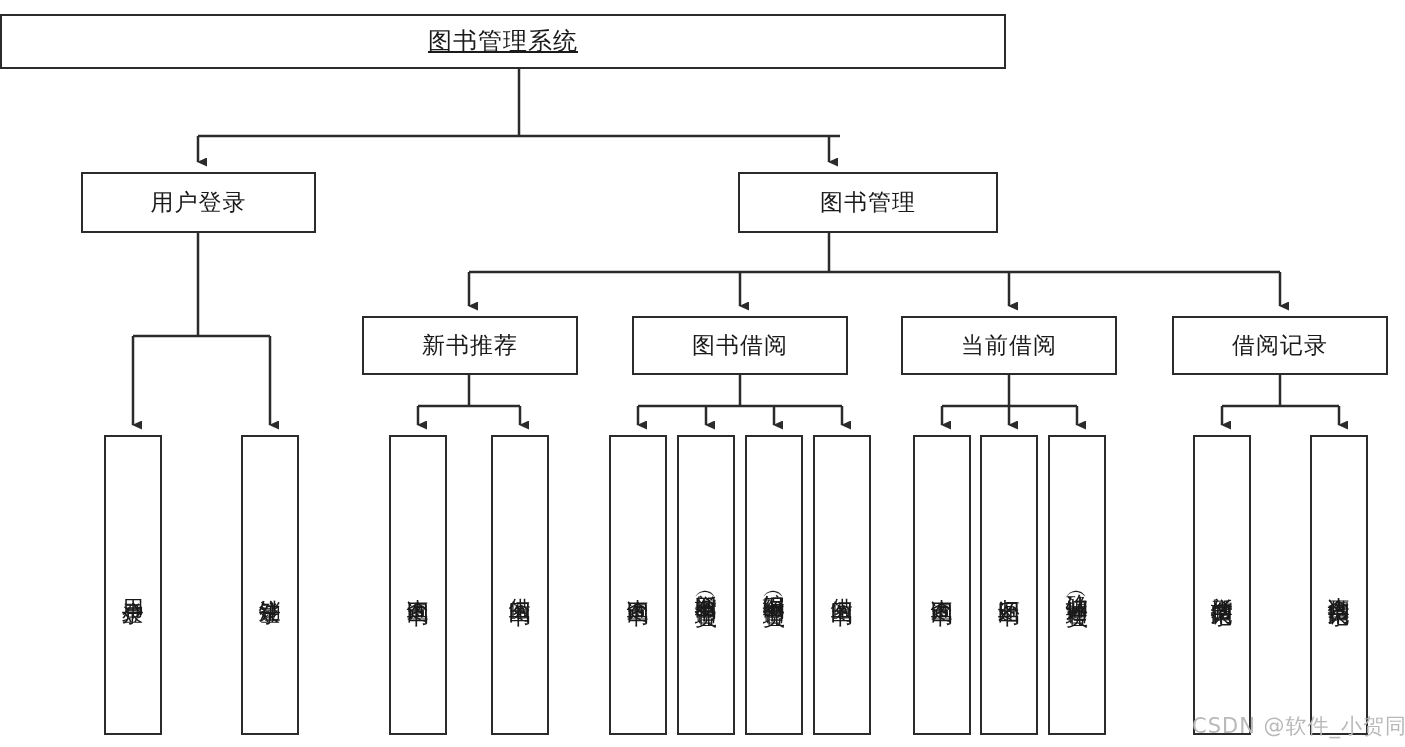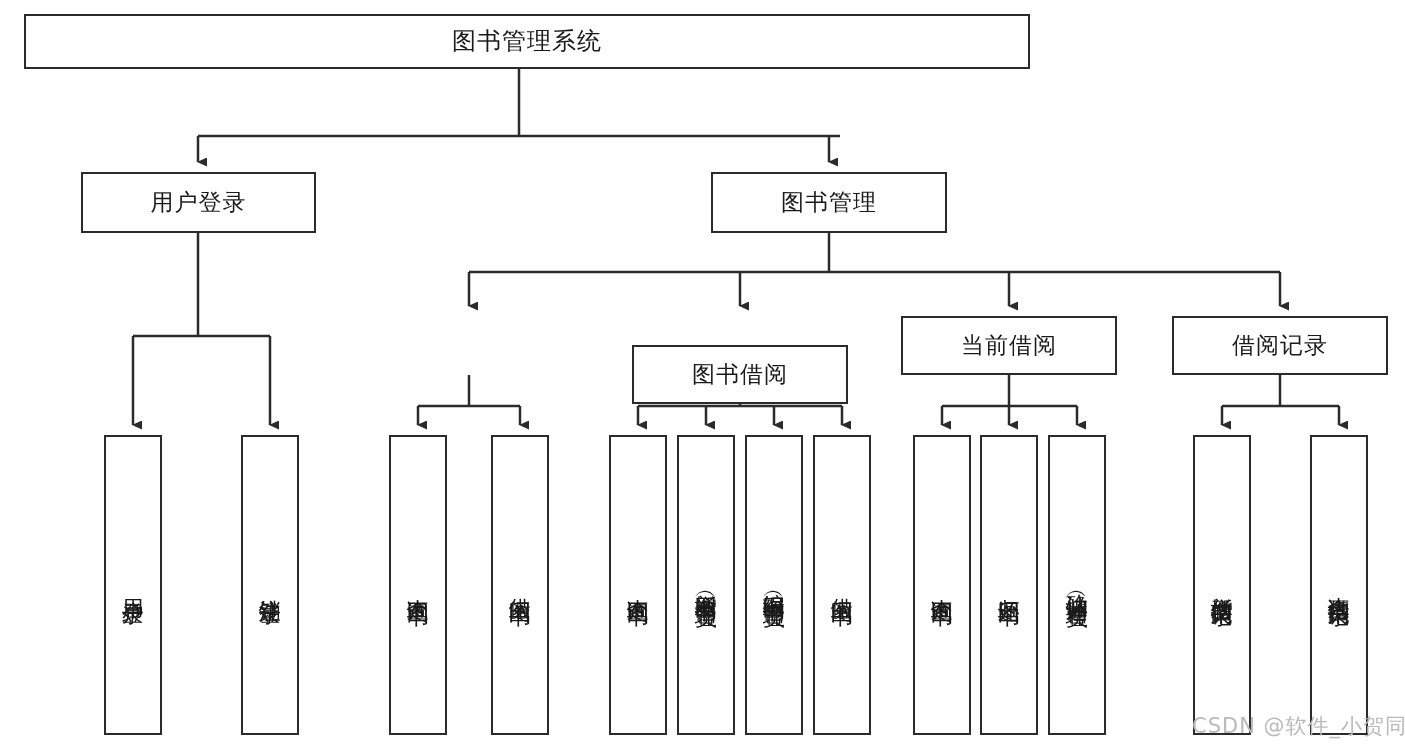--- a/index.html
+++ b/index.html
@@ -116,32 +116,35 @@
       <path d="M1009,406 L1009,425" marker-end="url(#ah)"></path>
       <path d="M1077,406 L1077,425" marker-end="url(#ah)"></path>
 
       <path d="M1280,375 L1280,406"></path>
       <path d="M1222,406 L1339,406"></path>
       <path d="M1222,406 L1222,425" marker-end="url(#ah)"></path>
       <path d="M1339,406 L1339,425" marker-end="url(#ah)"></path>
     </g>
   </svg>
 
-  <div class="node horiz root" style="left:24px; top:14px; width:1006px; height:55px;">
+  <div class="node horiz root" style="left:0; top:14px; width:1006px; height:55px;text-decoration:underline;">
     <span>图书管理系统</span>
   </div>
 
   <div class="node horiz" style="left:81px; top:172px; width:235px; height:61px;">
     <span>用户登录</span>
   </div>
-  <div class="node horiz" style="left:711px; top:172px; width:236px; height:61px;">
+  <div class="node horiz" style="left:738px; top:172px; width:260px; height:61px;">
     <span>图书管理</span>
   </div>
 
-  <div class="node horiz" style="left:632px; top:316px; width:216px; height:59px;margin-top:29px;">
+  <div class="node horiz" style="left:362px; top:316px; width:216px; height:59px;">
+    <span>新书推荐</span>
+  </div>
+  <div class="node horiz" style="left:632px; top:316px; width:216px; height:59px;">
     <span>图书借阅</span>
   </div>
   <div class="node horiz" style="left:1172px; top:316px; width:216px; height:59px;">
     <span>借阅记录</span>
   </div>
   <div class="node horiz" style="left:901px; top:316px; width:216px; height:59px;">
     <span>当前借阅</span>
   </div>
 
   <div class="node leaf" style="left:104px; top:435px; width:58px; height:300px;">

